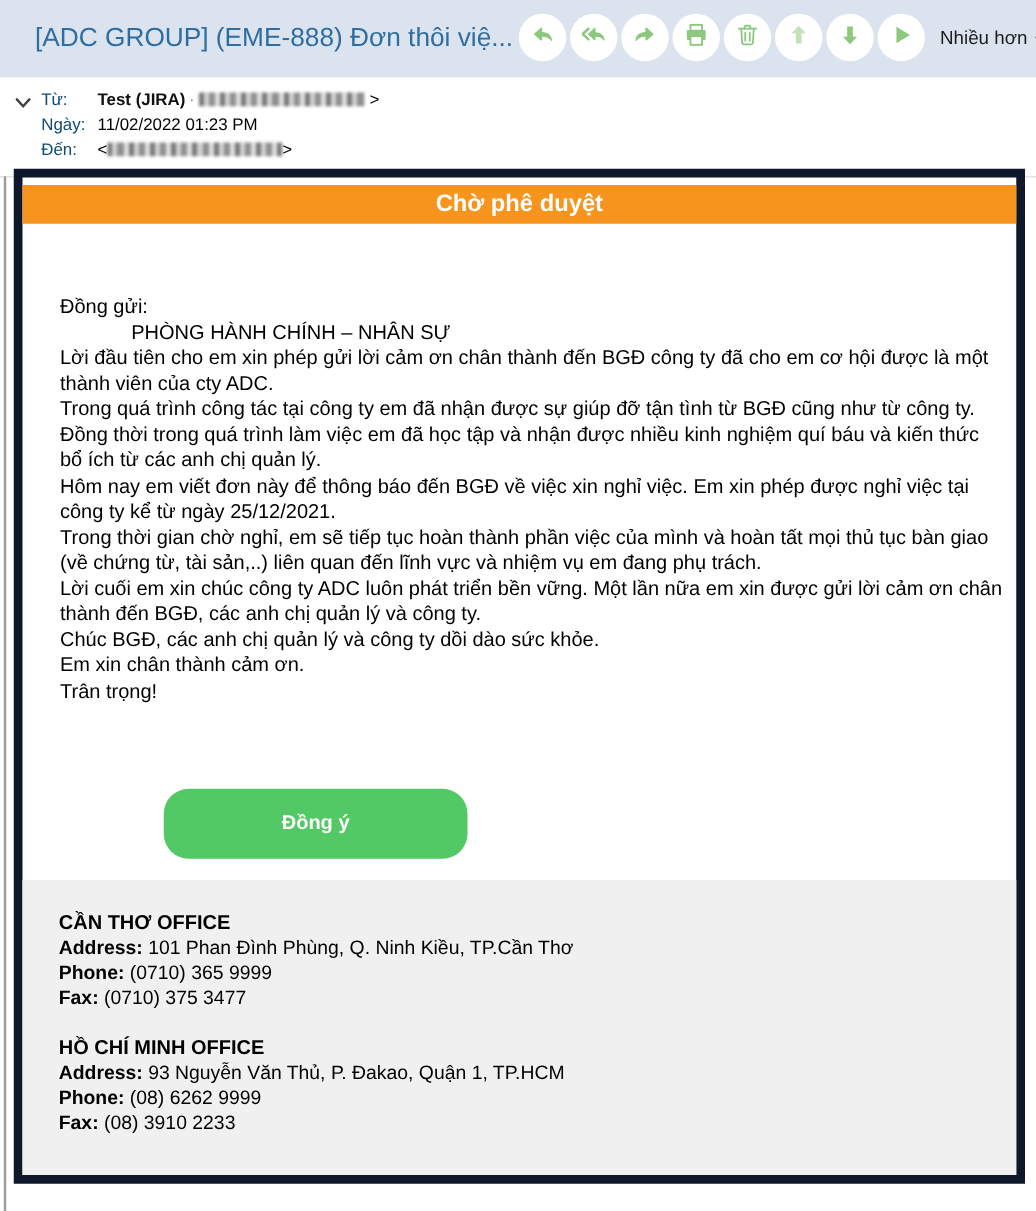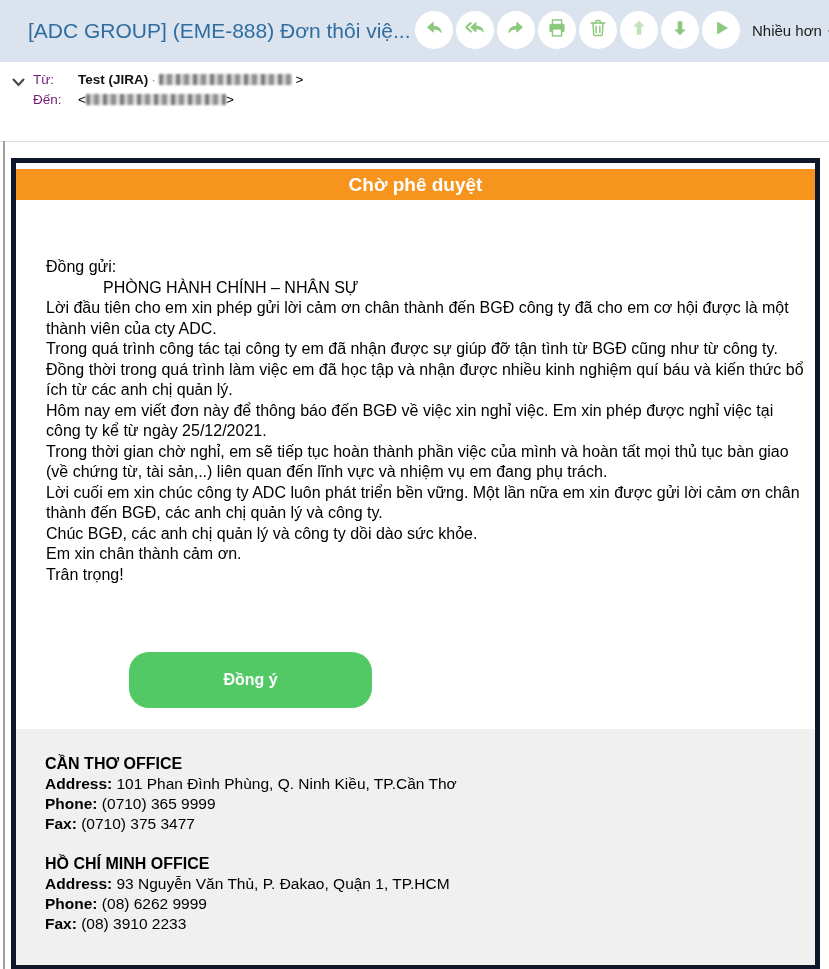--- a/index.html
+++ b/index.html
@@ -13,33 +13,33 @@
     font-size:21px;color:#2f6da1;white-space:nowrap;}
   .toolbar{position:absolute;left:415px;top:11px;display:flex;align-items:center;gap:3px;}
   .icon-btn{width:38px;height:38px;border-radius:50%;background:#fff;
     display:flex;align-items:center;justify-content:center;flex:0 0 auto;cursor:pointer;}
   .more{margin-left:9px;font-size:15px;color:#1c1c1c;display:flex;align-items:center;gap:5px;
     white-space:nowrap;cursor:pointer;}
   
   .meta{position:absolute;left:0;top:62px;right:0;height:79px;background:#fff;font-size:13.5px;}
   .collapse{position:absolute;left:12px;top:13px;cursor:pointer;}
   .meta-rows{position:absolute;left:33px;top:8px;line-height:20px;}
-  .meta-label{display:inline-block;width:45px;color:#701a75;vertical-align:top;}
+  .meta-label{display:inline-block;width:45px;color:#0c4a6e;vertical-align:top;}
   .meta-name{font-weight:bold;color:#111;}
   .sep{color:#8a8a8a;padding:0 3px;}
   .redact{display:inline-block;height:11px;border-radius:1px;vertical-align:-1px;
     background:repeating-linear-gradient(90deg,#7a7a7a 0 4px,#cfcfcf 4px 8px,#909090 8px 13px,#dedede 13px 17px);
     filter:blur(1.3px);}
   .redact.from{width:133px;}
   .redact.to{width:140px;}
   .divider{position:absolute;left:0;top:141px;right:0;height:1px;background:#dcdcdc;}
   .pane-line{position:absolute;left:3px;top:141px;bottom:0;width:2px;background:#9e9e9e;}
   
-  .frame{position:absolute;left:11px;top:158px;width:809px;height:812px;background:#fff;
-    border:5px solid #0f172a;box-sizing:border-box;}
+  .frame{position:absolute;left:11px;top:135px;width:809px;height:812px;background:#fff;
+    border:7px solid #0f172a;box-sizing:border-box;}
   .banner{margin-top:6px;height:31px;display:flex;align-items:center;justify-content:center;
     color:#fff;font-weight:bold;font-size:19px;}
   .letter-body{position:absolute;left:30px;right:8px;top:94px;font-size:16px;line-height:20.5px;}
   .indent{padding-left:57px;}
   .action-btn{position:absolute;top:489px;height:56px;border:none;border-radius:20px;
     color:#fff;font-size:16px;font-weight:bold;cursor:pointer;
     font-family:Liberation Sans, sans-serif;}
   .btn-approve{left:113px;width:243px;}
   .btn-reject{left:446px;width:250px;}
   
@@ -115,20 +115,23 @@
 <div class="meta">
   <span class="collapse"><svg width="13" height="9" viewBox="0 0 13 9">
         <path d="M1.5 1.5 6.5 7l5-5.5" stroke="#444" fill="none" stroke-width="2" stroke-linecap="round"></path>
       </svg></span>
   <div class="meta-rows">
     <div>
       <span class="meta-label">Từ:</span><span class="meta-name">Test (JIRA)</span><span class="sep">·</span><span class="redact from"></span>
       <span>&gt;</span>
     </div>
     <div>
+      <span class="meta-label">Ngày:</span><span>11/02/2022 01:23 PM</span>
+    </div>
+    <div>
       <span class="meta-label">Đến:</span><span>&lt;</span><span class="redact to"></span><span>&gt;</span>
     </div>
   </div>
 </div>
 
 <div class="divider"></div>
 <div class="pane-line"></div>
 
 <div class="frame">
 

